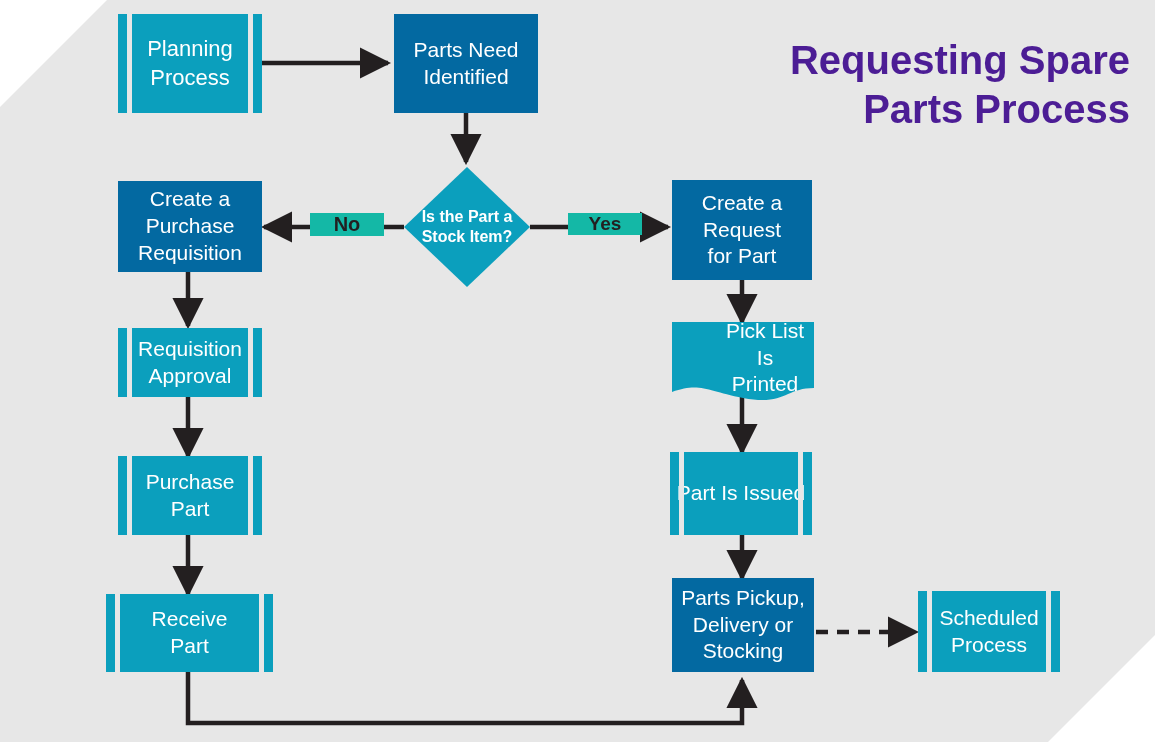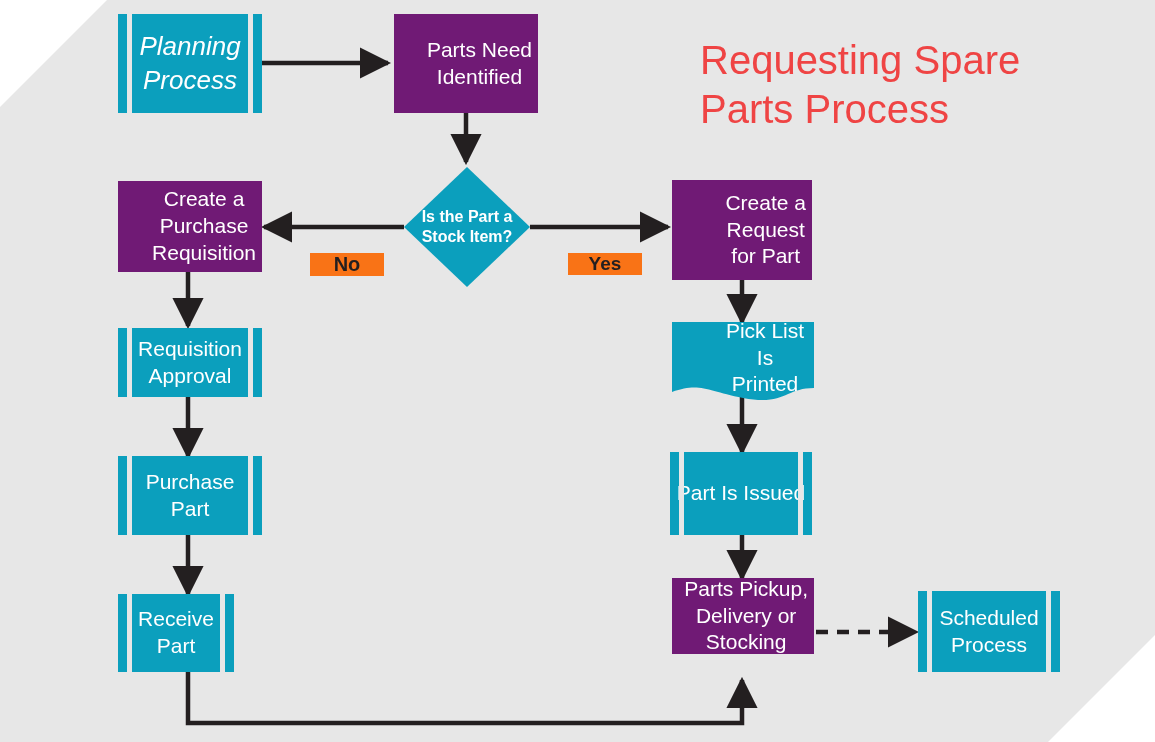--- a/index.html
+++ b/index.html
@@ -39,22 +39,21 @@
     box-sizing: border-box;
   }
   .node .node-label {
     display: block;
     line-height: 1.28;
     white-space: pre-line;
     padding: 0 6px;
   }
   
   .shape-process {
-    background: #701a75;
-    justify-content: flex-end;
+    background: #0369a1;
   }
   
   .shape-predefined {
     background: #0b9fbd;
   }
   .shape-predefined::before,
   .shape-predefined::after {
     content: "";
     position: absolute;
     top: 0;
@@ -88,34 +87,33 @@
     left: 0; top: 0; right: 0; bottom: 0;
   }
   .shape-document .node-label {
     position: relative;
     z-index: 2;
     margin-left: 44px;
   }
 
   #page-title {
     position: absolute;
-    color: #ef4444;
-    font-weight: normal;
-    text-align: left;
+    color: #4c1d95;
+    font-weight: bold;
+    text-align: right;
     line-height: 1.22;
     white-space: pre-line;
   }
   .edge-label {
     position: absolute;
     color: #231f20;
     font-weight: bold;
     text-align: center;
-    background: #f97316;
+    background: #14b8a6;
     padding: 0 5px;
-    margin-top: 40px;
   }
 </style>
 </head>
 <body>
 
 <div id="canvas">
 
   <div id="bg-panel"></div>
 
   <svg class="svg-layer" viewBox="0 0 1155 742" width="1155" height="742">
@@ -149,21 +147,21 @@
       <line x1="816" y1="632" x2="916" y2="632" stroke-dasharray="12 9" marker-end="url(#arrow)"></line>
 
       <path d="M 188 672 L 188 723 L 742 723 L 742 680" marker-end="url(#arrow)"></path>
     </g>
   </svg>
 
   <div id="page-title" style="left:700px; top:36px; width:430px; font-size:40px;">Requesting Spare
 Parts Process</div>
 
   <div class="node shape-predefined" style="left:118px; top:14px; width:144px; height:99px;">
-    <span class="node-label" style="font-size:26px;font-style:italic;">Planning
+    <span class="node-label" style="font-size:22px;">Planning
 Process</span>
   </div>
 
   <div class="node shape-process" style="left:394px; top:14px; width:144px; height:99px;">
     <span class="node-label" style="font-size:21px;">Parts Need
 Identified</span>
   </div>
 
   <div class="node shape-decision" style="left:404px; top:167px; width:126px; height:120px;">
     <span class="diamond-bg"></span>
@@ -180,21 +178,21 @@
   <div class="node shape-predefined" style="left:118px; top:328px; width:144px; height:69px;">
     <span class="node-label" style="font-size:21px;">Requisition
 Approval</span>
   </div>
 
   <div class="node shape-predefined" style="left:118px; top:456px; width:144px; height:79px;">
     <span class="node-label" style="font-size:21px;">Purchase
 Part</span>
   </div>
 
-  <div class="node shape-predefined" style="left:118px; top:594px; width:116px; height:78px;">
+  <div class="node shape-predefined" style="left:106px; top:594px; width:167px; height:78px;">
     <span class="node-label" style="font-size:21px;">Receive
 Part</span>
   </div>
 
   <div class="node shape-process" style="left:672px; top:180px; width:140px; height:100px;">
     <span class="node-label" style="font-size:21px;">Create a
 Request
 for Part</span>
   </div>
 
@@ -203,21 +201,21 @@
       <path d="M0,0 L142,0 L142,66 C113,66 113,84 71,76 C35,69 28,60 0,70 Z" fill="#0b9fbd"></path>
     </svg>
     <span class="node-label" style="font-size:21px; transform:translateY(-5px);">Pick List Is
 Printed</span>
   </div>
 
   <div class="node shape-predefined" style="left:670px; top:452px; width:142px; height:83px;">
     <span class="node-label" style="font-size:21px;">Part Is Issued</span>
   </div>
 
-  <div class="node shape-process" style="left:672px; top:578px; width:142px; height:76px;">
+  <div class="node shape-process" style="left:672px; top:578px; width:142px; height:94px;">
     <span class="node-label" style="font-size:21px;">Parts Pickup,
 Delivery or
 Stocking</span>
   </div>
 
   <div class="node shape-predefined" style="left:918px; top:591px; width:142px; height:81px;text-align:center;">
     <span class="node-label" style="font-size:21px;">Scheduled
 Process</span>
   </div>
 

